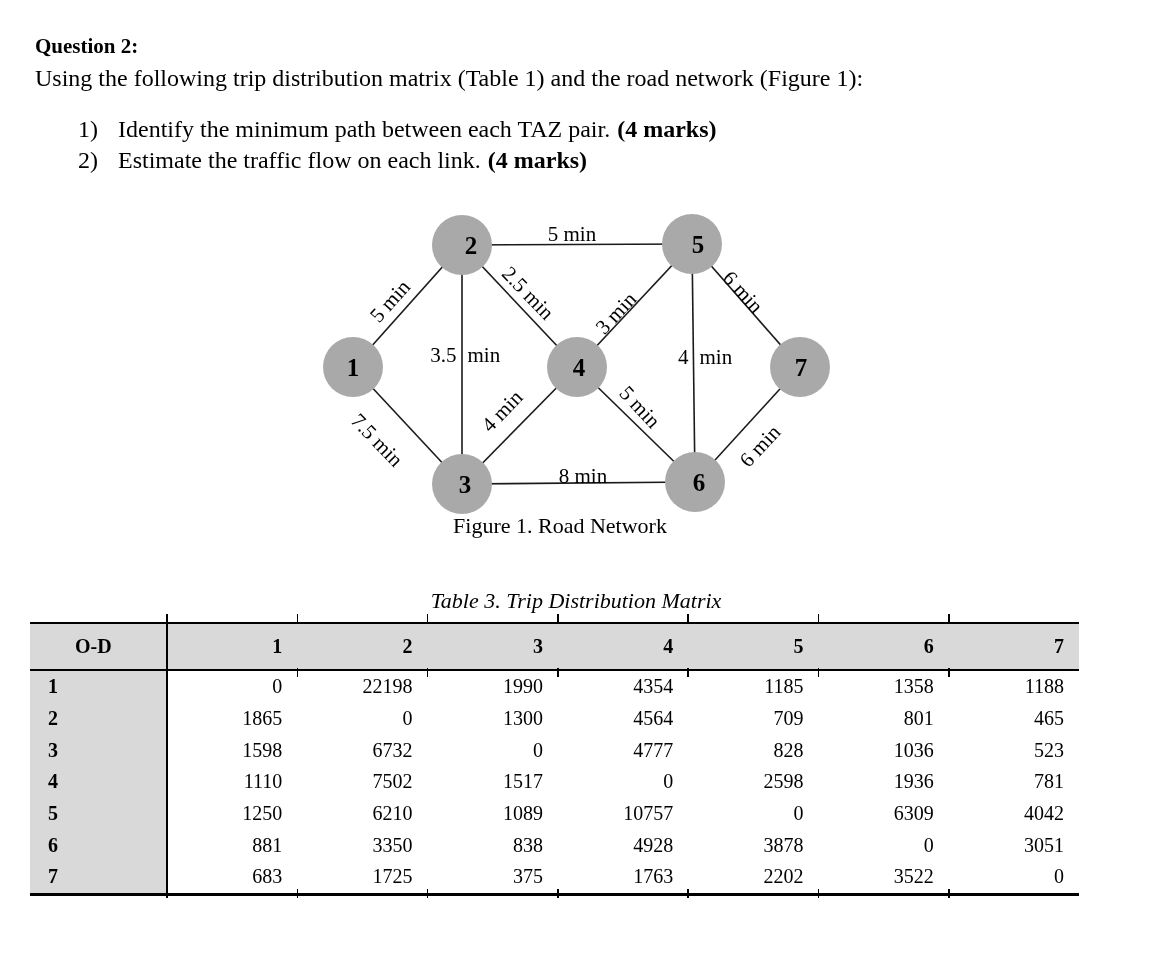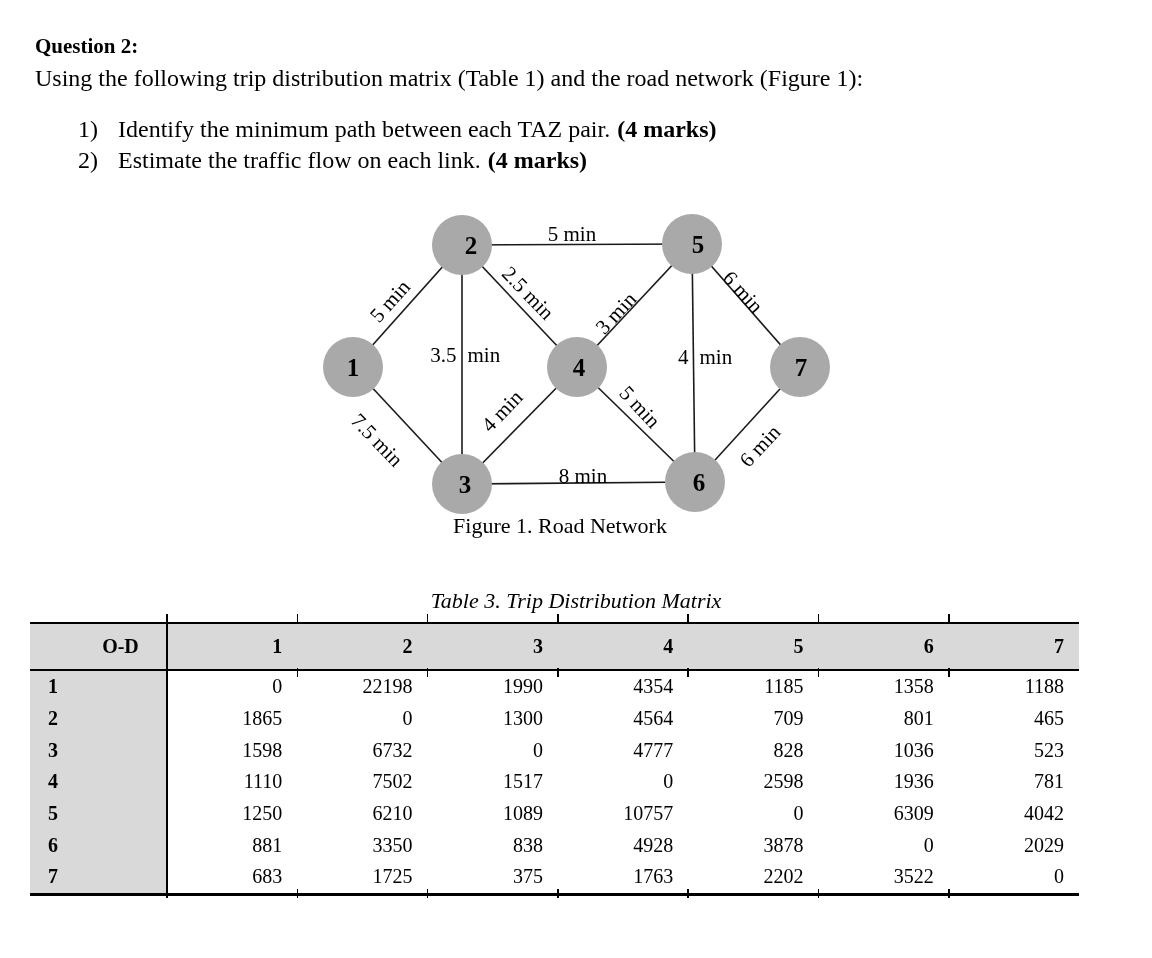--- a/index.html
+++ b/index.html
@@ -56,21 +56,21 @@
   table.od-table thead th{
     background:#d9d9d9;
     border-top:2px solid #000;
     border-bottom:2px solid #000;
     height:45px;
     font-weight:bold;
     vertical-align:middle;
     padding:0;
   }
   table.od-table thead th.corner{
-    text-align:center;padding-left:45px;
+    text-align:left;padding-left:45px;
     border-right:2px solid #000;
   }
   table.od-table thead th.colhead{
     text-align:right;padding-right:15px;
   }
   table.od-table tbody td{
     height:31.7px;
     padding:0;
     vertical-align:middle;
   }
@@ -229,21 +229,21 @@
           <td class="val">4042</td>
         </tr>
         <tr>
           <td class="rowlabel">6</td>
           <td class="val">881</td>
           <td class="val">3350</td>
           <td class="val">838</td>
           <td class="val">4928</td>
           <td class="val">3878</td>
           <td class="val">0</td>
-          <td class="val">2029</td>
+          <td class="val">3051</td>
         </tr>
         <tr>
           <td class="rowlabel">7</td>
           <td class="val">683</td>
           <td class="val">1725</td>
           <td class="val">375</td>
           <td class="val">1763</td>
           <td class="val">2202</td>
           <td class="val">3522</td>
           <td class="val">0</td>

